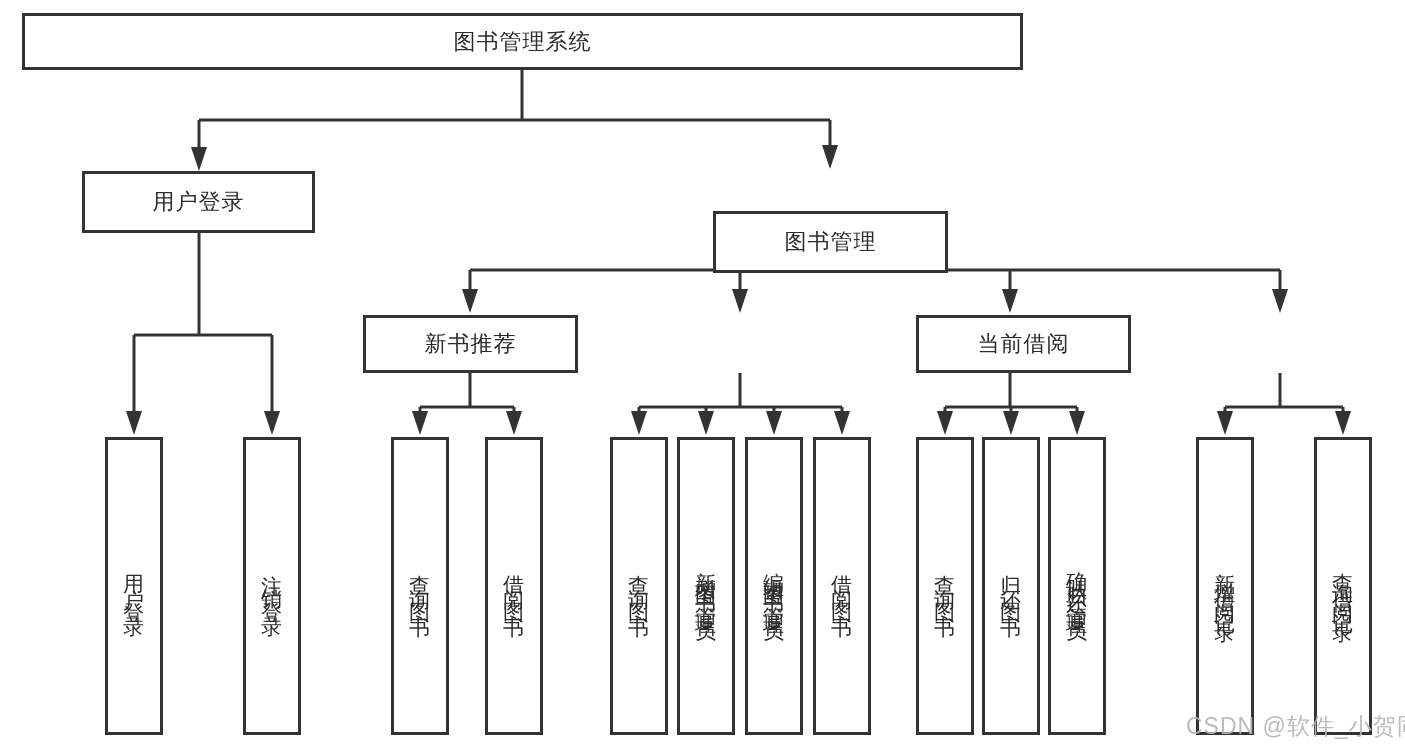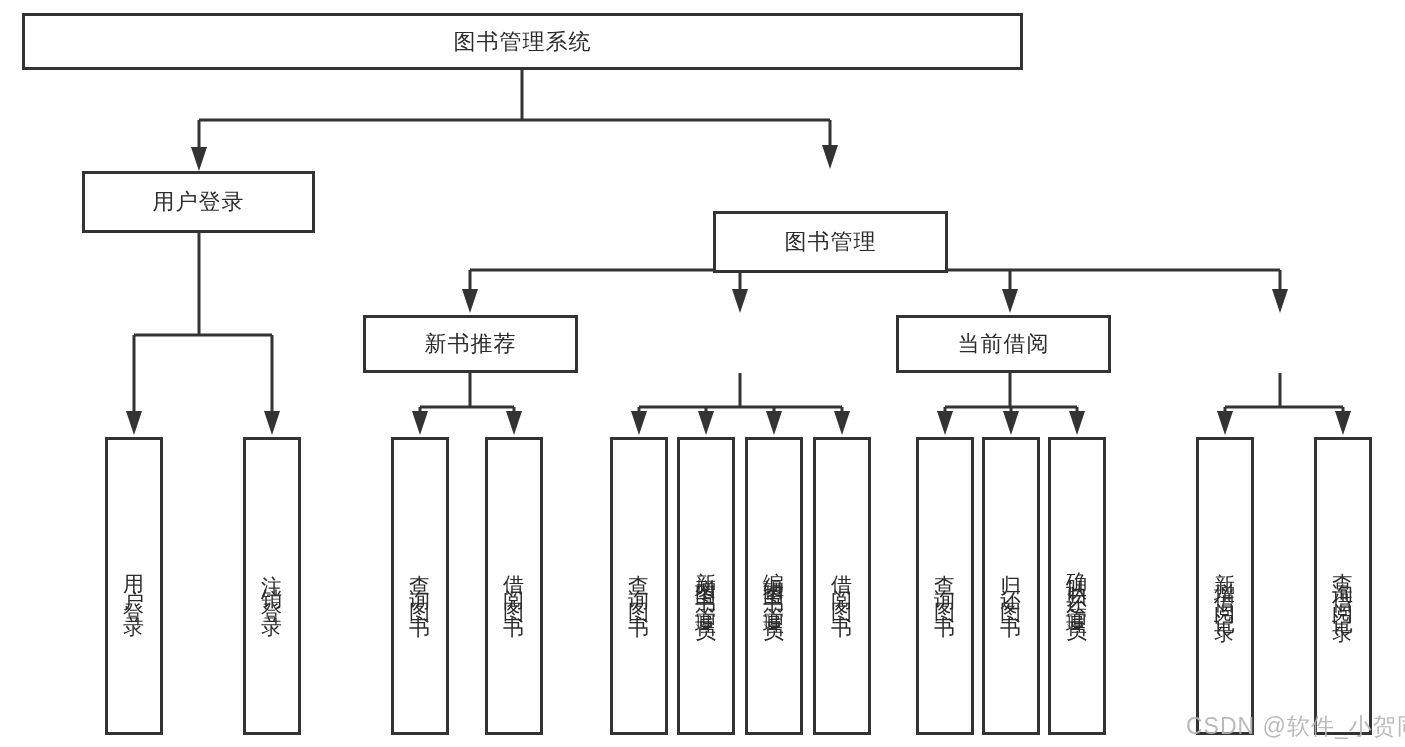--- a/index.html
+++ b/index.html
@@ -44,21 +44,21 @@
   }
   .v-label.med{letter-spacing:10px;}
   .v-label.long{letter-spacing:7px;}
   
   .n-root{left:22px;top:13px;width:1001px;height:57px;}
   .n-user-login{left:82px;top:171px;width:233px;height:62px;}
   .n-book-mgmt{left:713px;top:171px;width:235px;height:62px;margin-top:40px;}
   .n-l3{top:315px;width:215px;height:58px;font-family:Liberation Mono, monospace;}
   .n-new-book-rec{left:363px;}
   .n-book-borrow{left:633px;}
-  .n-current-borrow{left:896px;}
+  .n-current-borrow{left:916px;}
   .n-borrow-records{left:1173px;}
   .leaf{top:437px;width:58px;height:298px;}
   .lf-1{left:105px;}  .lf-2{left:243px;}
   .lf-3{left:391px;}  .lf-4{left:485px;}
   .lf-5{left:610px;}  .lf-6{left:677px;}
   .lf-7{left:745px;}  .lf-8{left:813px;}
   .lf-9{left:916px;}  .lf-10{left:982px;}
   .lf-11{left:1048px;}
   .lf-12{left:1196px;} .lf-13{left:1314px;}
   .watermark{

